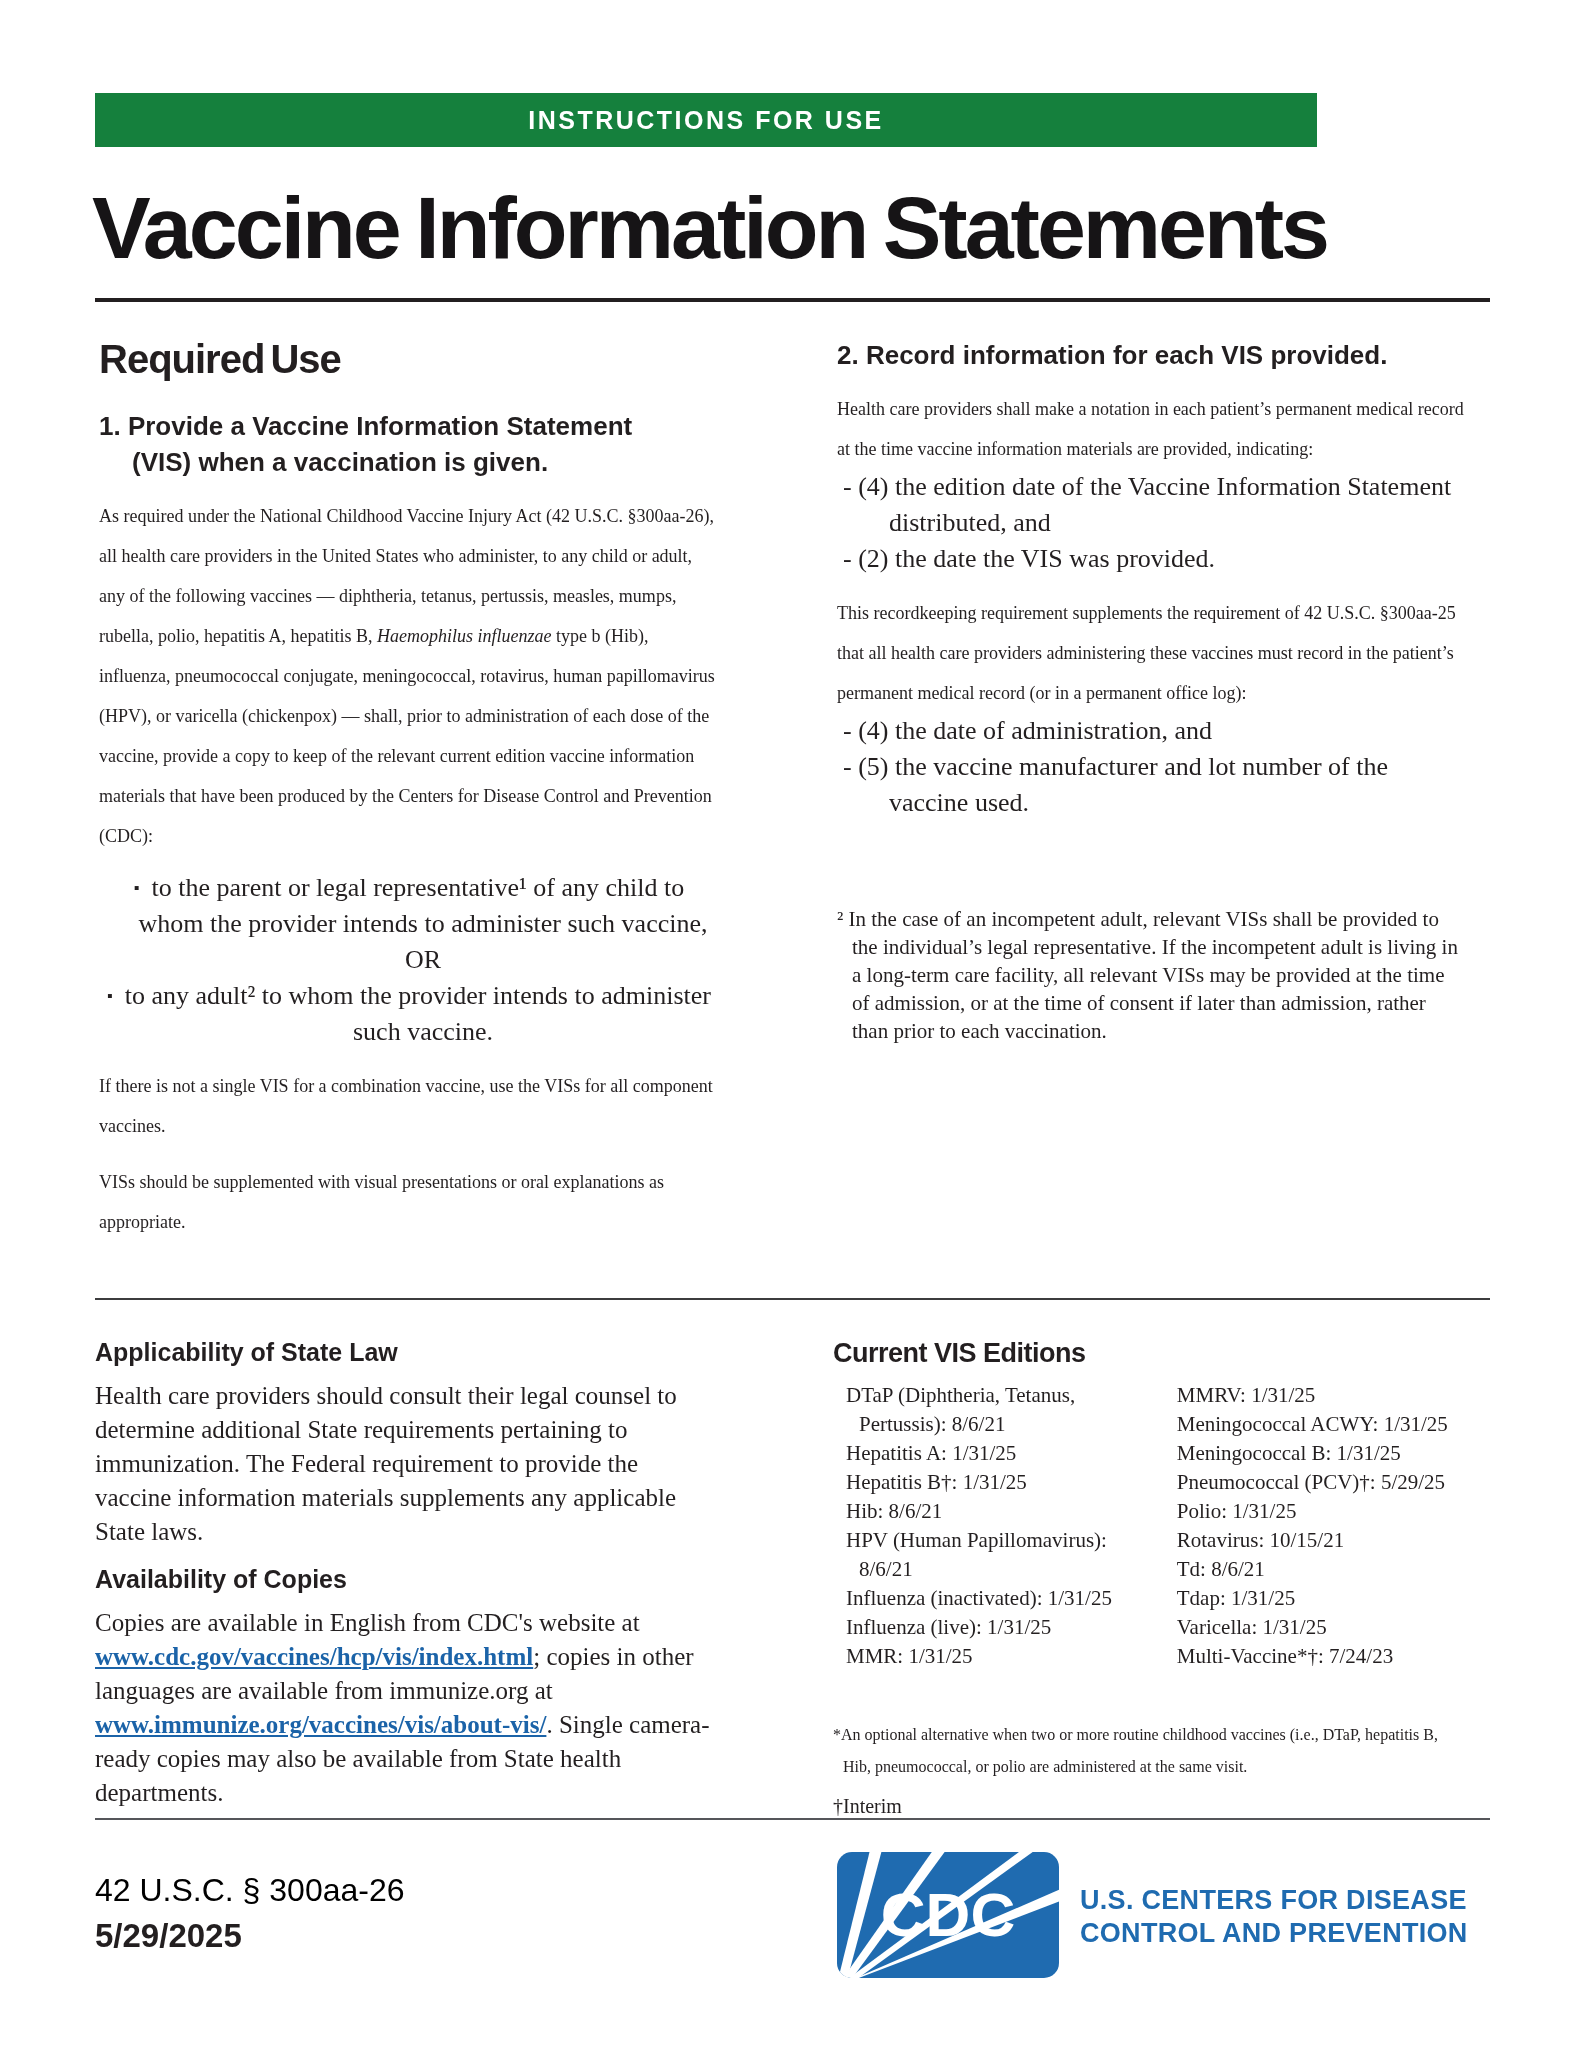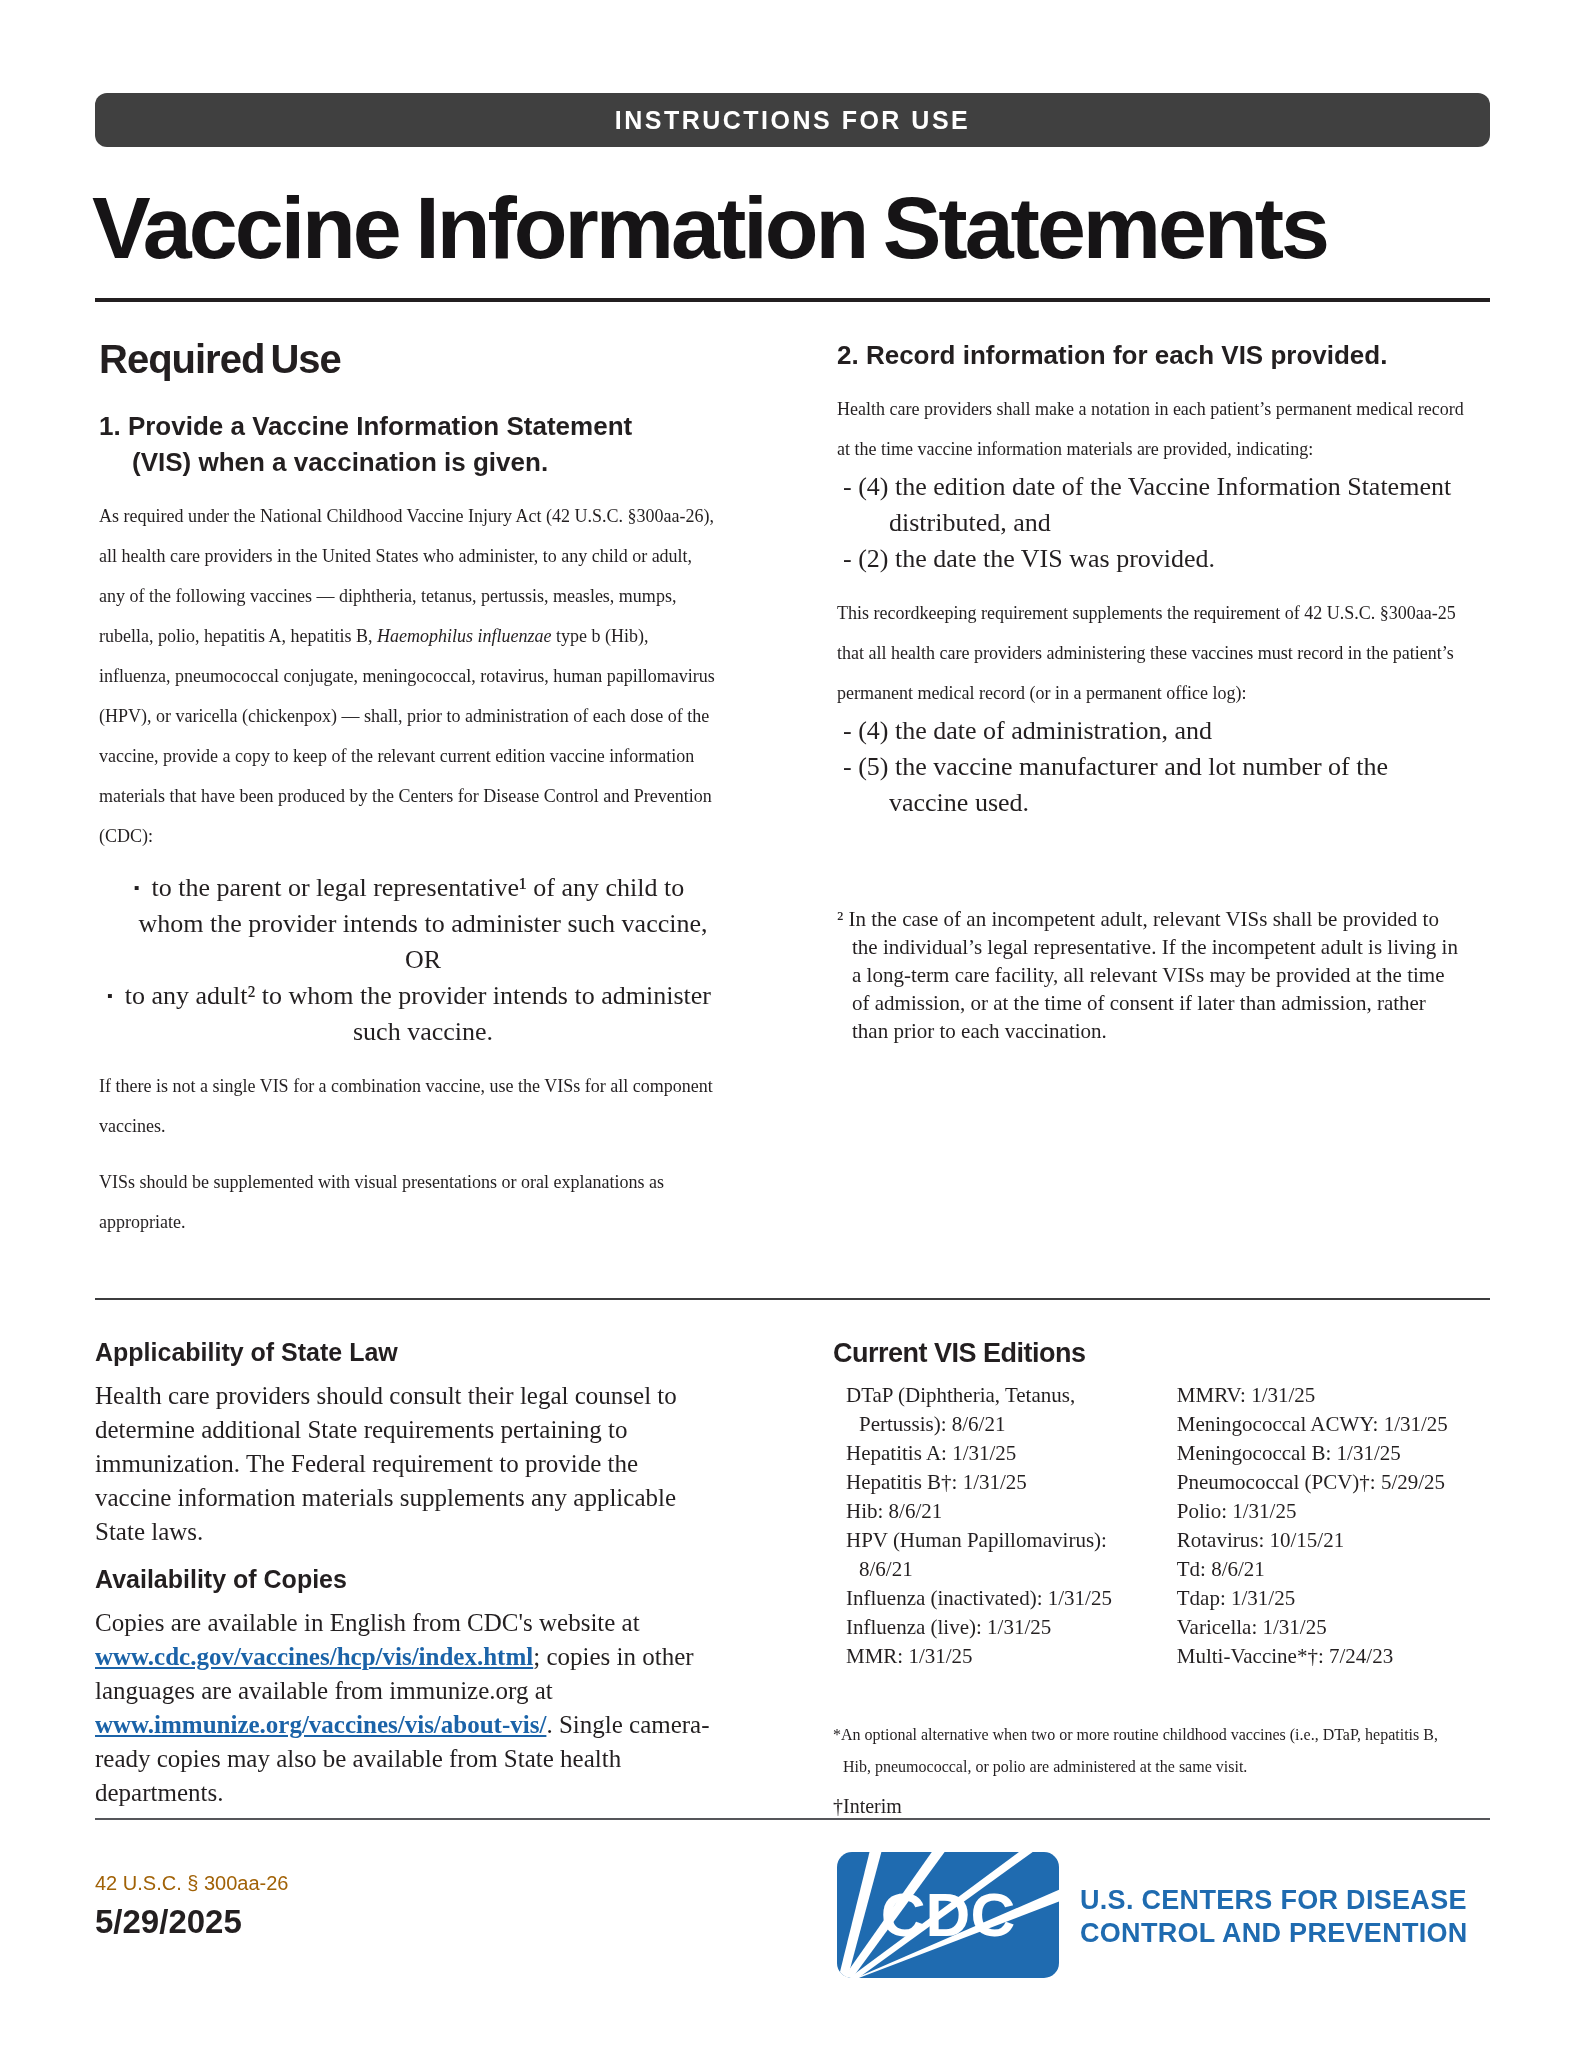--- a/index.html
+++ b/index.html
@@ -1,21 +1,21 @@
 <!DOCTYPE html>
 <html><head>
 <meta charset="utf-8">
 <style>
   html,body{margin:0;padding:0;background:#fff;}
   .page{position:relative;width:1583px;height:2048px;background:#ffffff;
         font-family:"Liberation Serif",serif;color:#231f20;overflow:hidden;}
 
   
-  .banner{position:absolute;left:95px;top:93px;width:1395px;height:54px;
-          background:#404040;display:flex;align-items:center;justify-content:center;border-radius:12px;}
+  .banner{position:absolute;left:95px;top:93px;width:1222px;height:54px;
+          background:#15803d;display:flex;align-items:center;justify-content:center;}
   .banner-label{font-family:"Liberation Sans",sans-serif;font-weight:bold;
           font-size:25px;letter-spacing:2.5px;color:#ffffff;}
 
   
   .doc-title{position:absolute;left:92px;top:184px;margin:0;
           font-family:"Liberation Sans",sans-serif;font-weight:bold;
           font-size:88px;line-height:1;letter-spacing:-3px;word-spacing:-5px;color:#161416;}
 
   .rule{position:absolute;left:95px;width:1395px;}
   .rule-title{top:298px;height:4px;background:#231f20;}
@@ -56,21 +56,21 @@
   .ed-cols{display:flex;gap:44px;}
   .ed-col-1{width:290px;}
   .ed-col-2{width:300px;}
   .ed-cols div{font-size:21px;line-height:29px;padding-left:13px;text-indent:-13px;}
   .ed-notes{margin-top:48px;}
   .note-star{font-size:16px;line-height:32px;padding-left:10px;text-indent:-10px;}
   .note-dagger{font-size:20px;margin-top:12px;}
 
   
   .footer-left{position:absolute;left:95px;top:1872px;font-family:"Liberation Sans",sans-serif;}
-  .law{font-size:20px;color:#a16207;}
+  .law{font-size:32px;color:#000000;}
   .date{font-size:33px;font-weight:bold;margin-top:8px;color:#231f20;}
   .cdc-logo{position:absolute;left:837px;top:1852px;}
   .org{position:absolute;left:1080px;top:1884px;font-family:"Liberation Sans",sans-serif;
        font-weight:bold;font-size:27px;line-height:33px;color:#1f6bb0;letter-spacing:0.3px;}
 </style>
 </head>
 <body>
 
 <div class="page">
 

